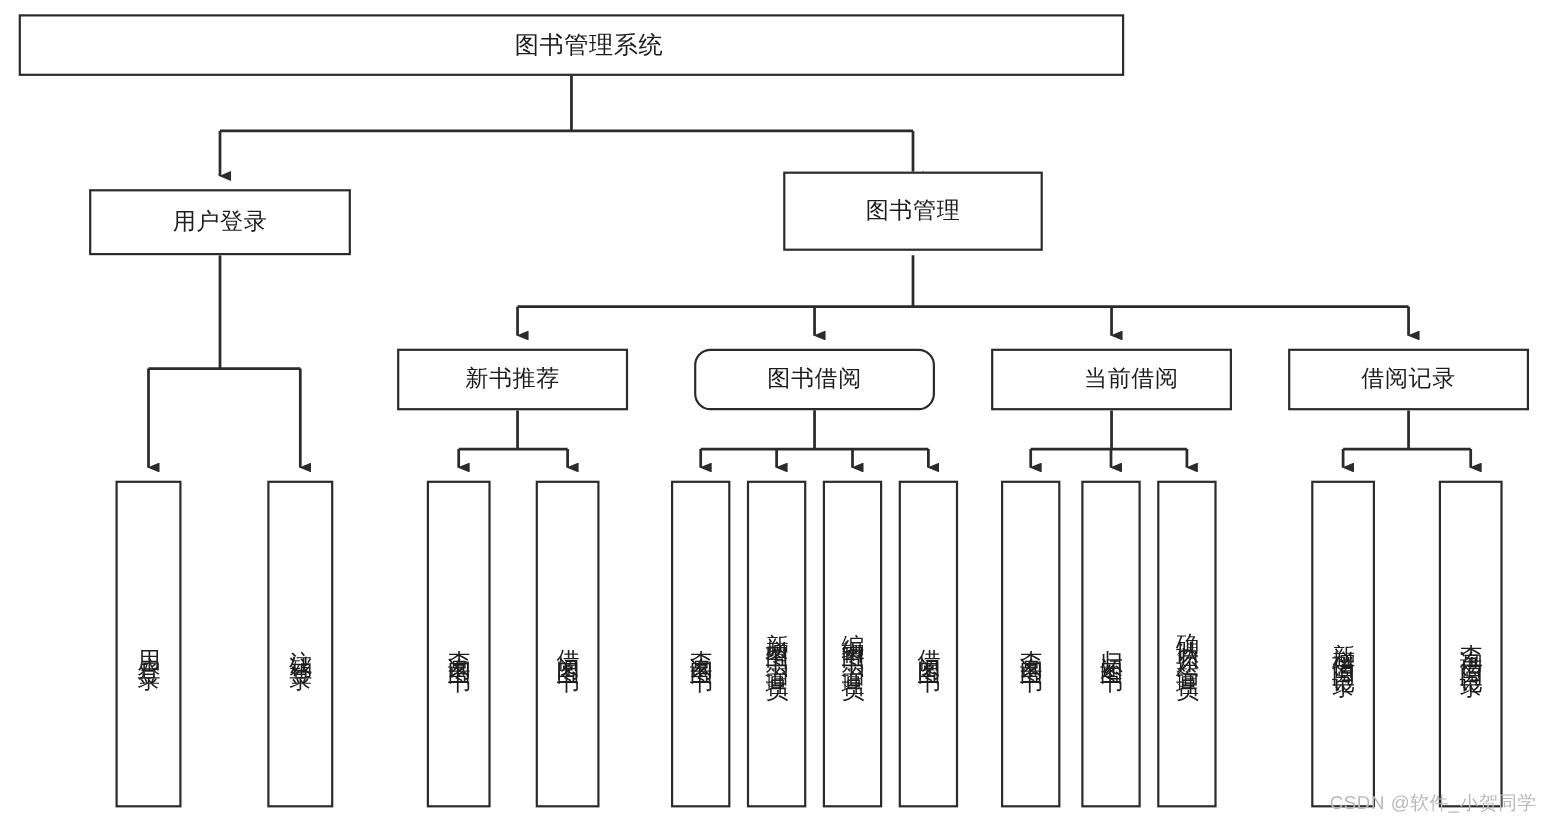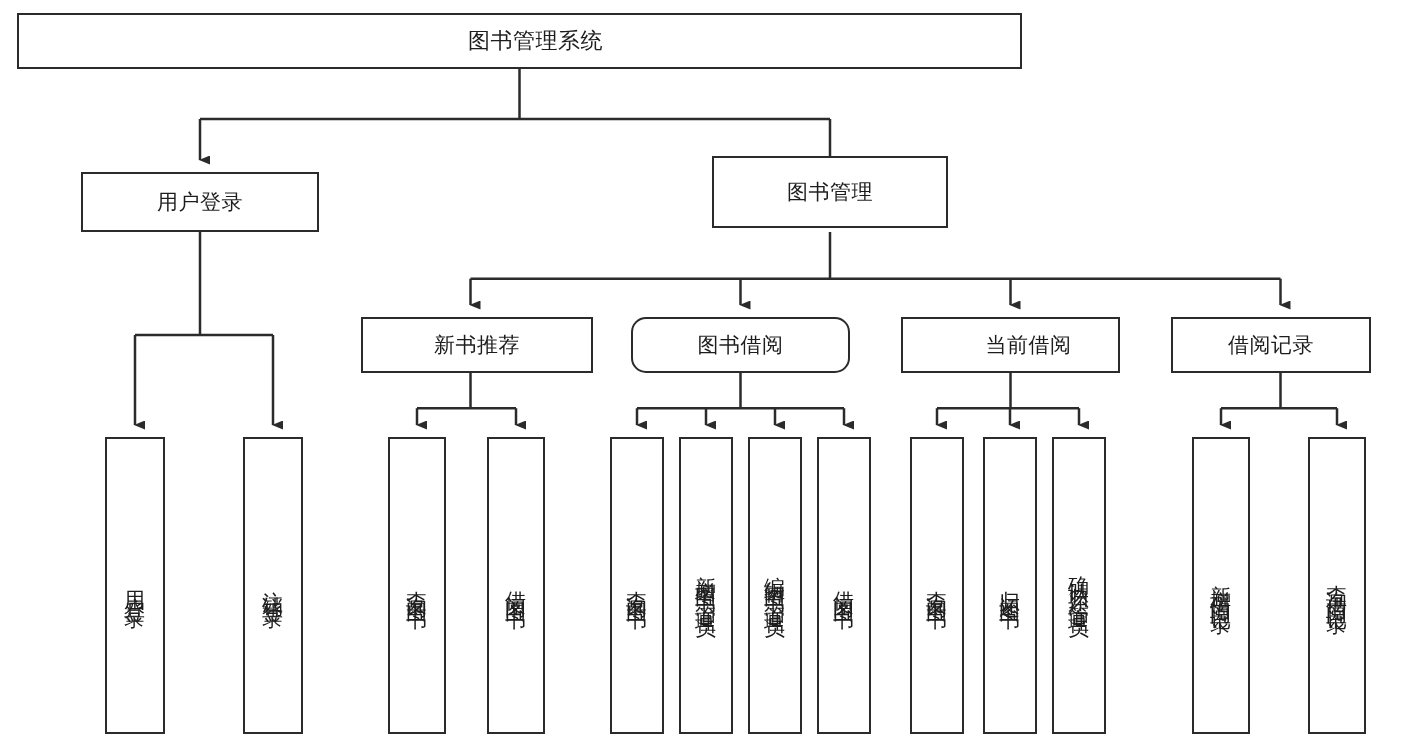--- a/index.html
+++ b/index.html
@@ -114,30 +114,30 @@
   <div id="node-layer">
       <div class="node root horiz" style="left: 17px; top: 13px; width: 1005px; height: 56px; padding-left: 32px;">
         <span class="node-label">图书管理系统</span>
       </div>
       <div class="node horiz" style="left: 81px; top: 172px; width: 238px; height: 60px;">
         <span class="node-label">用户登录</span>
       </div>
       <div class="node horiz" style="left: 712px; top: 156px; width: 236px; height: 72px;">
         <span class="node-label">图书管理</span>
       </div>
-      <div class="node horiz" style="left: 361px; top: 317px; width: 232px; height: 56px;">
+      <div class="node horiz" style="left: 361px; top: 317px; width: 210px; height: 56px;">
         <span class="node-label">新书推荐</span>
       </div>
       <div class="node horiz" style="left: 631px; top: 317px; width: 219px; height: 56px; border-radius: 15px;">
         <span class="node-label">图书借阅</span>
       </div>
       <div class="node horiz" style="left: 901px; top: 317px; width: 219px; height: 56px; padding-left: 36px;">
         <span class="node-label">当前借阅</span>
       </div>
-      <div class="node horiz" style="left: 1171px; top: 317px; width: 200px; height: 56px;">
+      <div class="node horiz" style="left: 1171px; top: 317px; width: 219px; height: 56px;">
         <span class="node-label">借阅记录</span>
       </div>
       <div class="node leaf" style="left: 105px; top: 437px; width: 60px; height: 297px;">
         <span class="node-label">用户登录</span>
       </div>
       <div class="node leaf" style="left: 243px; top: 437px; width: 60px; height: 297px;">
         <span class="node-label">注销登录</span>
       </div>
       <div class="node leaf" style="left: 388px; top: 437px; width: 58px; height: 297px;">
         <span class="node-label">查询图书</span>
@@ -167,13 +167,14 @@
         <span class="node-label">确认归还（管理员）</span>
       </div>
       <div class="node leaf" style="left: 1192px; top: 437px; width: 58px; height: 297px;">
         <span class="node-label">新增借阅记录</span>
       </div>
       <div class="node leaf" style="left: 1308px; top: 437px; width: 58px; height: 297px;">
         <span class="node-label">查询借阅记录</span>
       </div>
     </div>
 
+  <div class="watermark">CSDN @软件_小贺同学</div>
 </div>
 
 </body></html>

